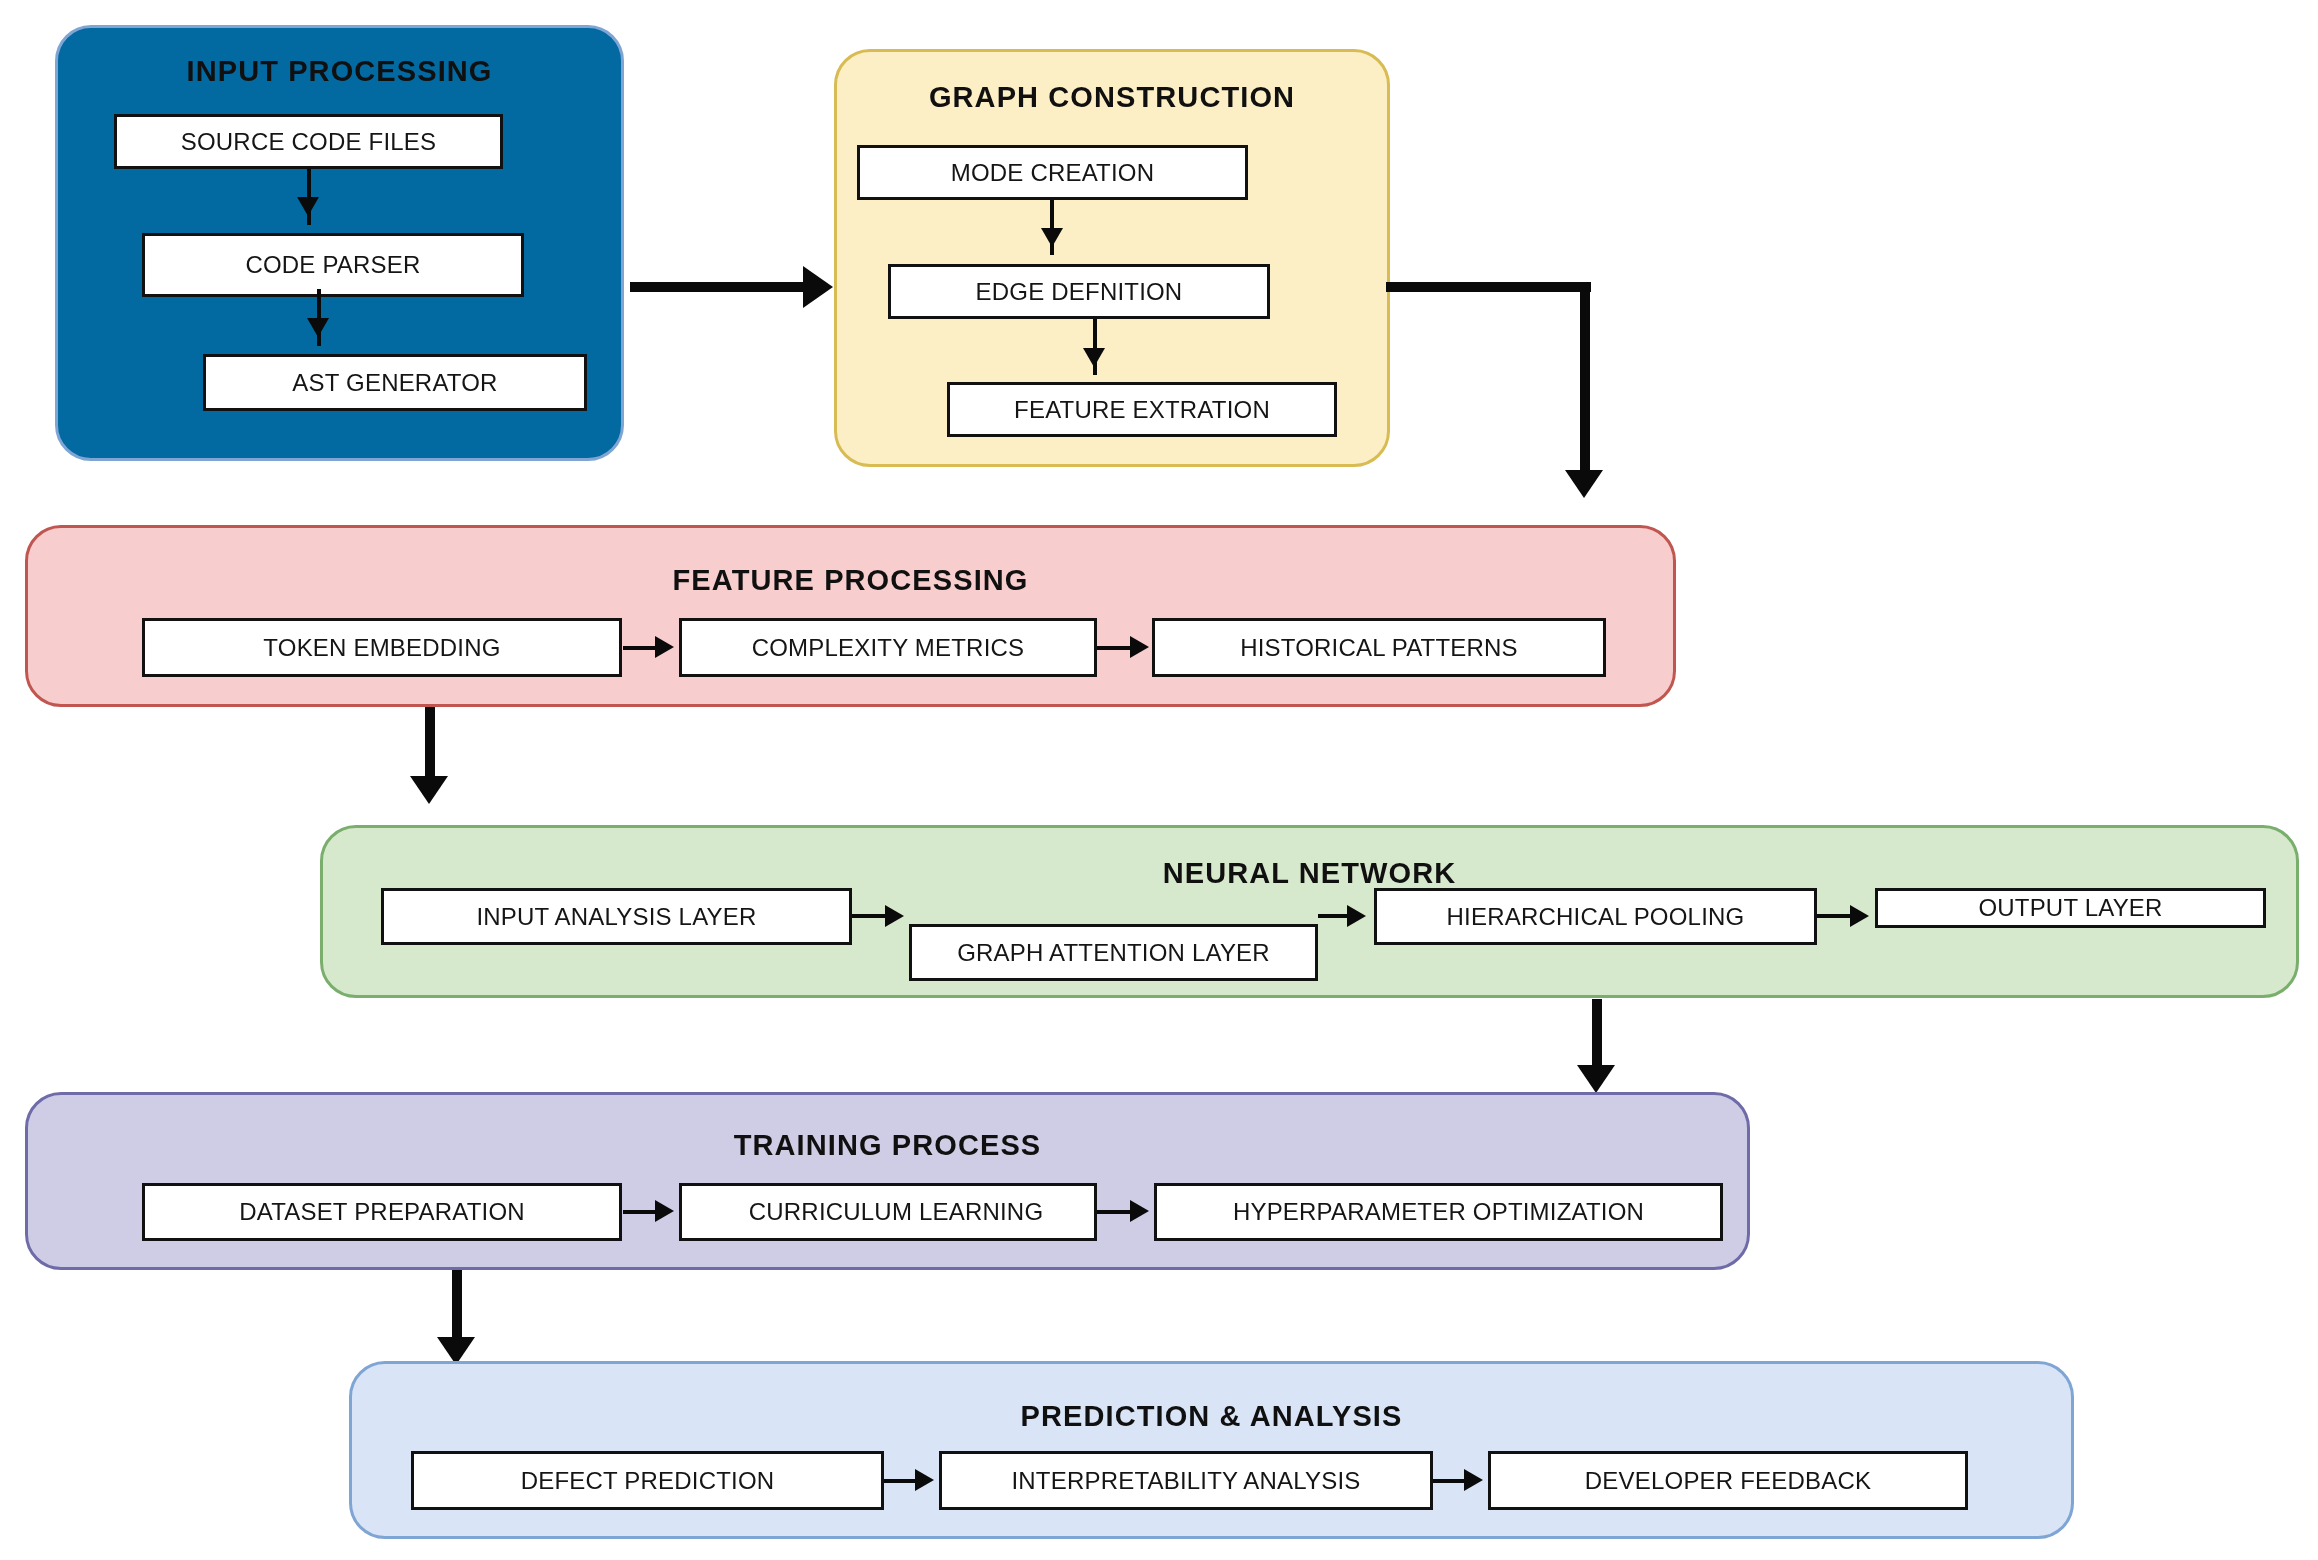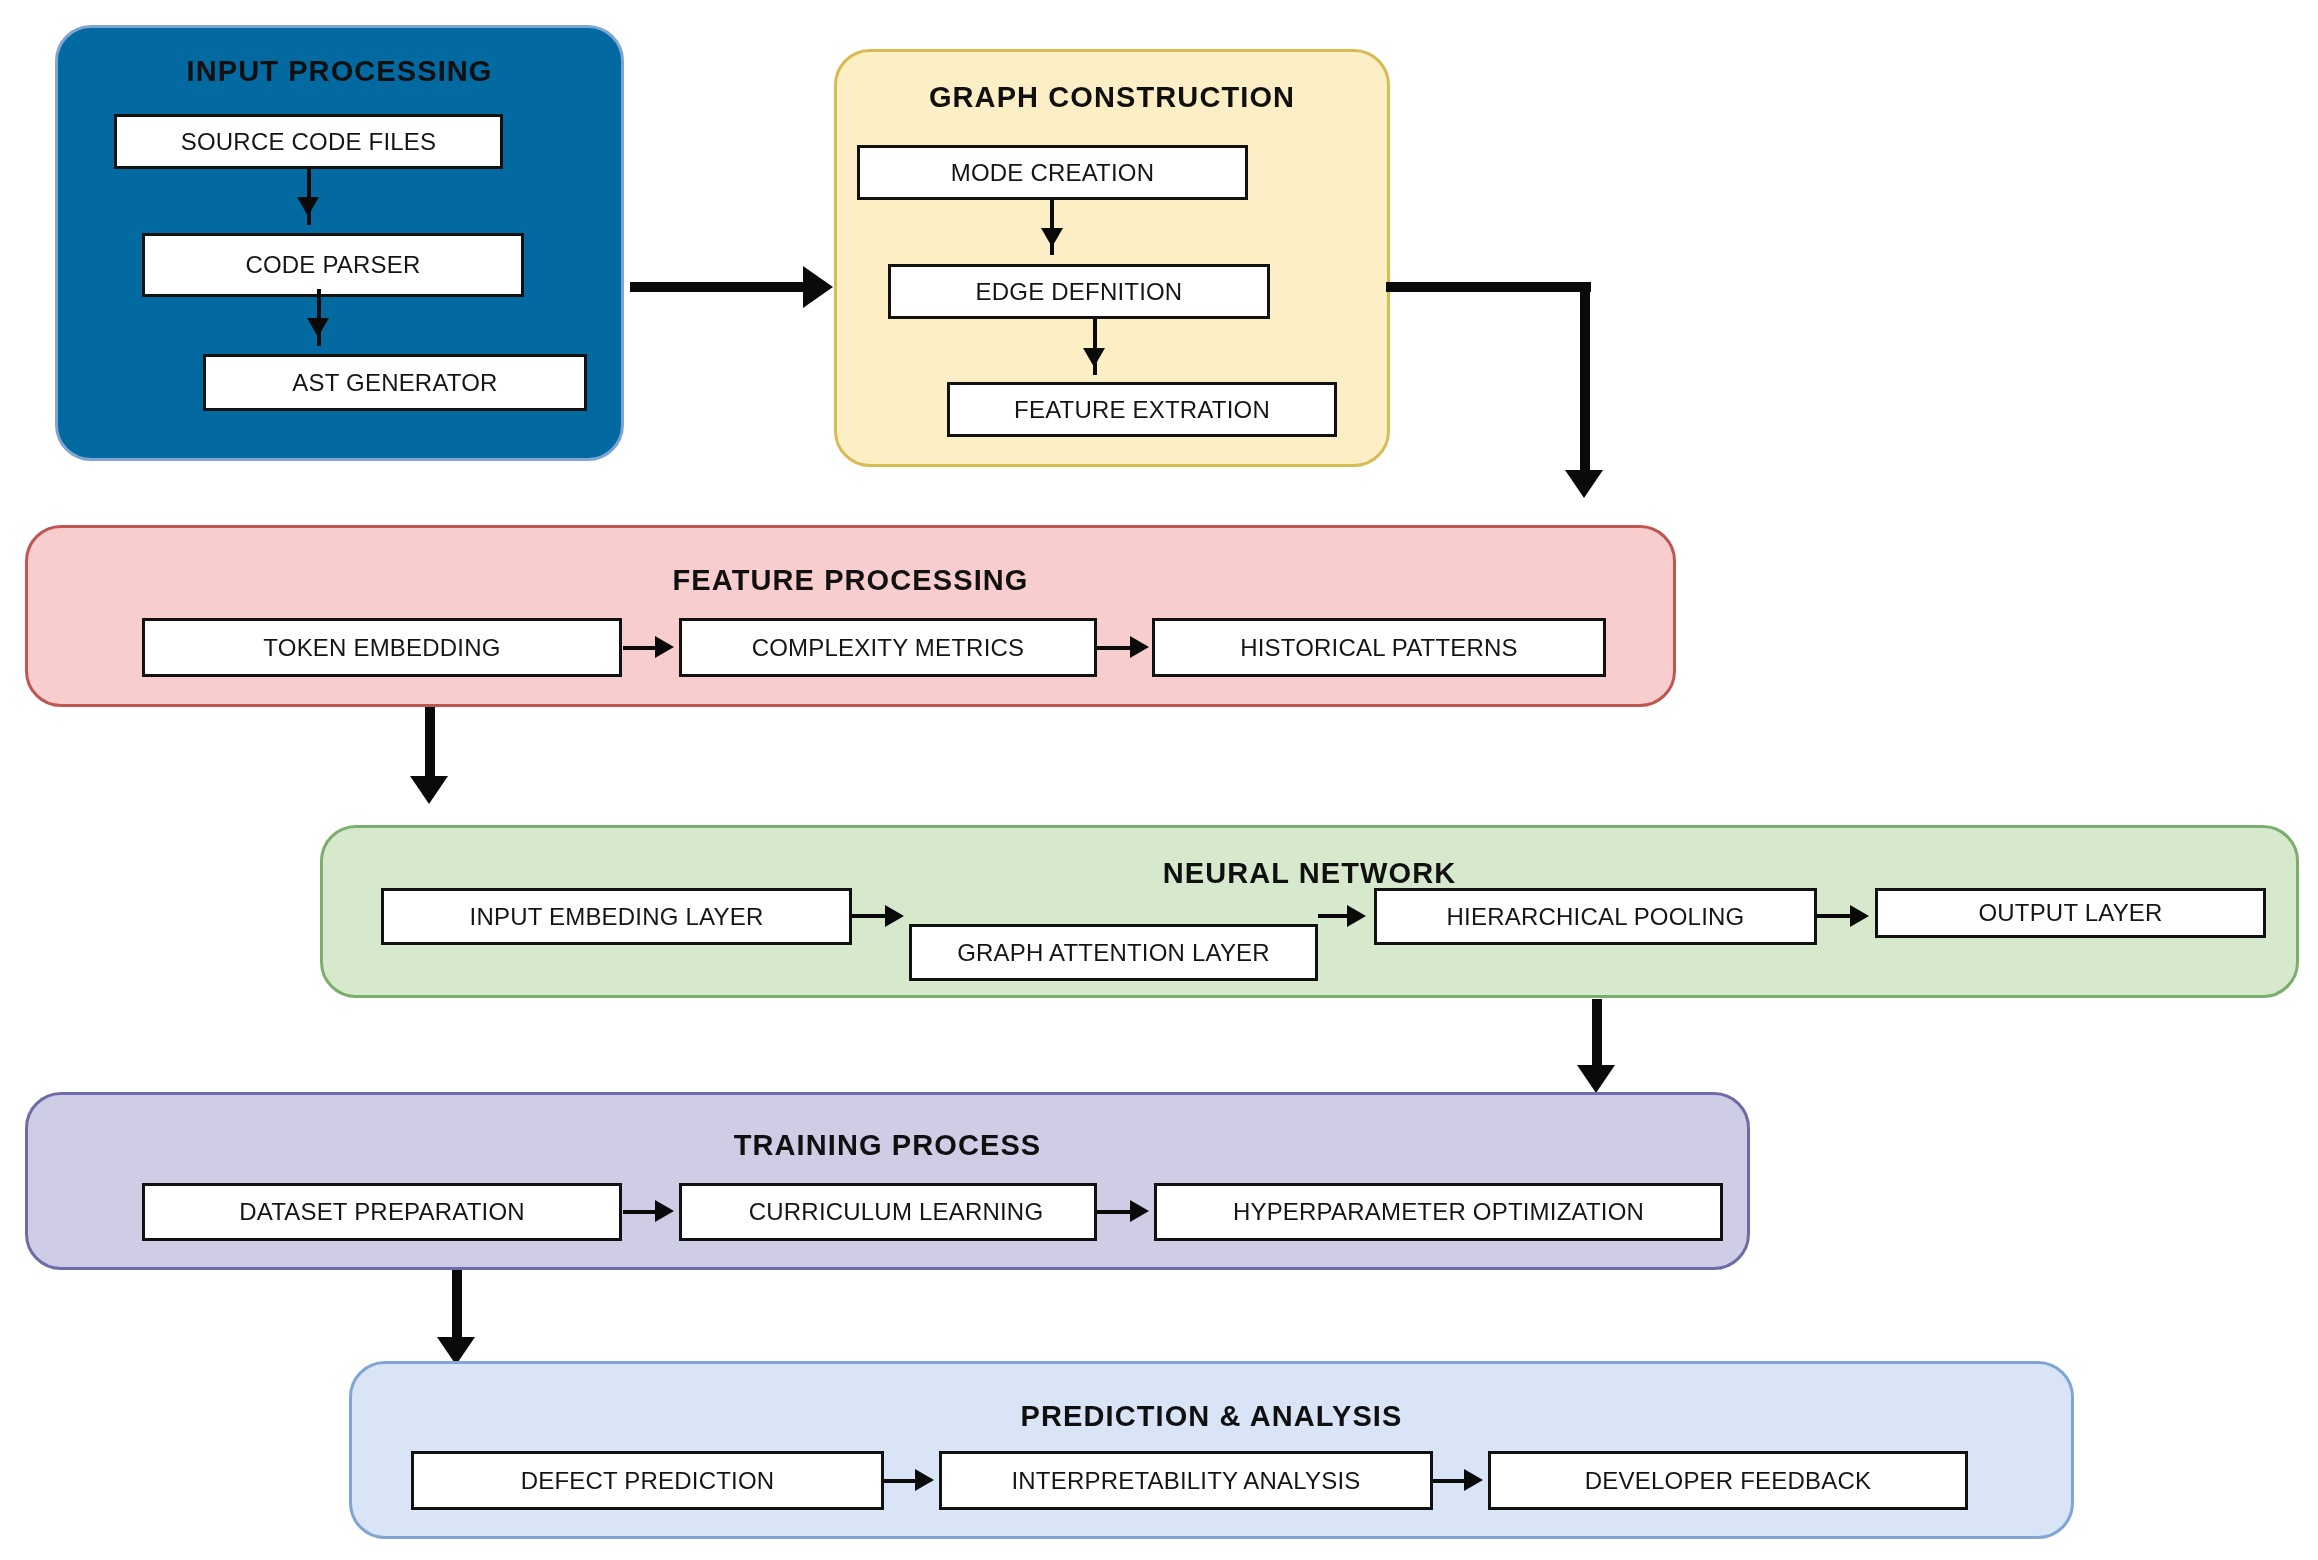--- a/index.html
+++ b/index.html
@@ -135,30 +135,30 @@
   <div class="conn h" style="left:1097px; top:646px; width:36px;"></div>
   <div class="arrow-right" style="left:1130px; top:636px;"></div>
   <div class="node" style="left:1152px; top:618px; width:454px; height:59px;">HISTORICAL PATTERNS</div>
 
   <div class="conn thick-v" style="left:425px; top:707px; height:71px;"></div>
   <div class="arrow-down big" style="left:410px; top:776px;"></div>
 
   <div class="section" style="left:320px; top:825px; width:1979px; height:173px; background:#d7e9cd; border-color:#79ae6d;">
     <div class="section-title" style="top:28.5px;">NEURAL NETWORK</div>
   </div>
-  <div class="node" style="left:381px; top:888px; width:471px; height:57px;">INPUT EMBEDING LAYER</div>
+  <div class="node" style="left:381px; top:888px; width:471px; height:57px;">INPUT ANALYSIS LAYER</div>
   <div class="conn h" style="left:852px; top:914px; width:36px;"></div>
   <div class="arrow-right" style="left:885px; top:905px;"></div>
   <div class="node small" style="left:909px; top:888px; width:409px; height:57px;margin-top:36px;">GRAPH ATTENTION LAYER</div>
   <div class="conn h" style="left:1318px; top:914px; width:32px;"></div>
   <div class="arrow-right" style="left:1347px; top:905px;"></div>
   <div class="node" style="left:1374px; top:888px; width:443px; height:57px;">HIERARCHICAL POOLING</div>
   <div class="conn h" style="left:1817px; top:914px; width:36px;"></div>
   <div class="arrow-right" style="left:1850px; top:905px;"></div>
-  <div class="node" style="left:1875px; top:888px; width:391px; height:50px;">OUTPUT LAYER</div>
+  <div class="node" style="left:1875px; top:888px; width:391px; height:40px;">OUTPUT LAYER</div>
 
   <div class="conn thick-v" style="left:1592px; top:999px; height:69px;"></div>
   <div class="arrow-down big" style="left:1577px; top:1065px;"></div>
 
   <div class="section" style="left:25px; top:1092px; width:1725px; height:178px; background:#cfcde5; border-color:#6f6ba8;">
     <div class="section-title" style="top:34px;">TRAINING PROCESS</div>
   </div>
   <div class="node" style="left:142px; top:1183px; width:480px; height:58px;">DATASET PREPARATION</div>
   <div class="conn h" style="left:623px; top:1210px; width:36px;"></div>
   <div class="arrow-right" style="left:655px; top:1200px;"></div>

